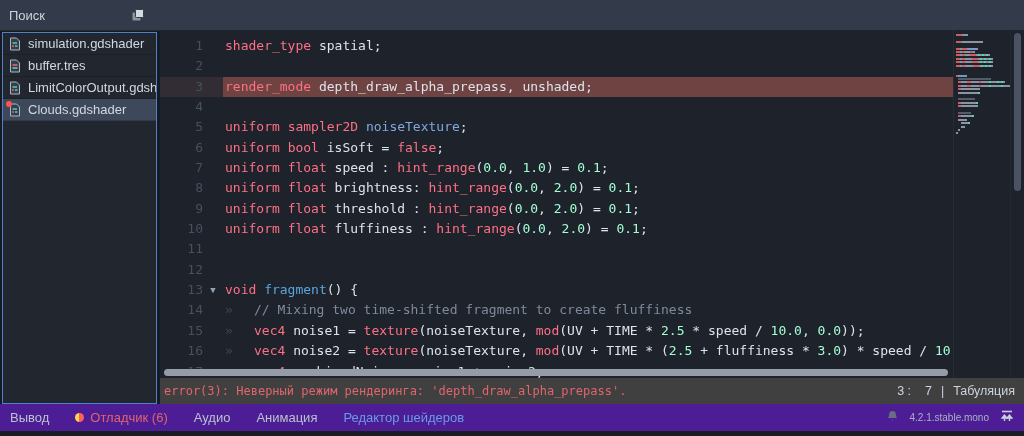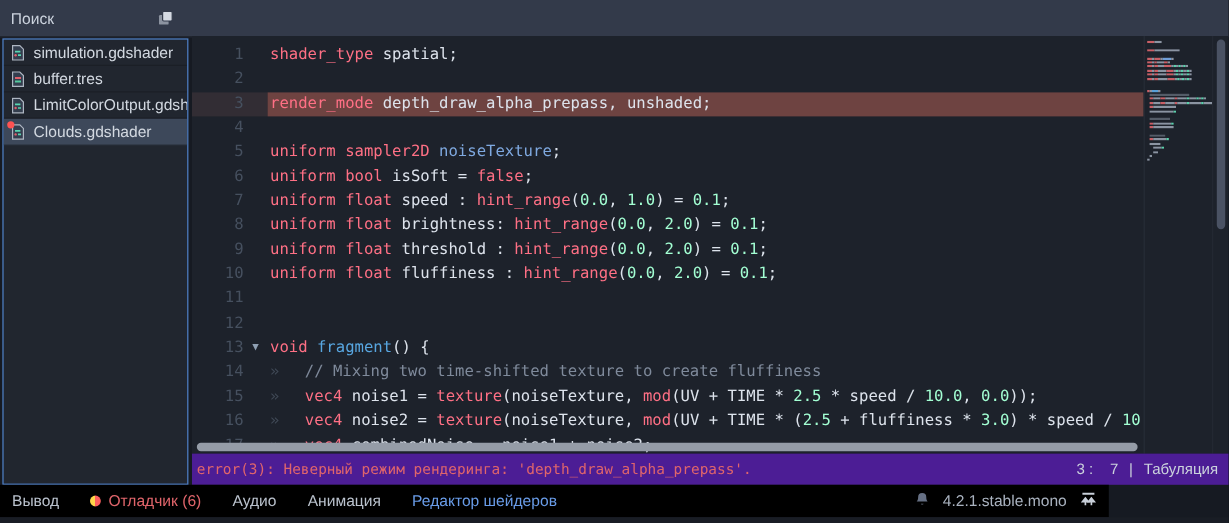--- a/index.html
+++ b/index.html
@@ -53,39 +53,39 @@
   .minimap{width:56px;flex:none;border-left:1px solid #272d37;padding:4px 0 0 0;overflow:hidden;}
   .mm-row{height:2px;margin-bottom:1.4px;display:flex;overflow:hidden;}
   .mm-seg{height:2px;flex:none;}
   .mm-kw{background:#c95f66;}.mm-t{background:#8b94a2;}.mm-num{background:#5bd0ab;}
   .mm-fn{background:#58a0d8;}.mm-mem{background:#6f9ed8;}.mm-c{background:#545c68;}
   .vscroll{width:13px;flex:none;position:relative;border-left:1px solid #232832;}
   .vscroll .grab{position:absolute;left:3px;top:3px;width:7px;height:158px;background:#4a5263;
                  border-radius:4px;}
 
   
-  .statusbar{position:absolute;left:160px;top:378px;width:864px;height:26px;background:#4c1d95;
+  .statusbar{position:absolute;left:160px;top:378px;width:864px;height:26px;background:#404040;
              display:flex;align-items:center;}
   .err-text{color:#e0656b;font-family:"DejaVu Sans Mono",monospace;font-size:12px;
             margin-left:4px;white-space:pre;}
   .status-right{margin-left:auto;margin-right:9px;display:flex;align-items:center;gap:9px;
                 color:#ccd3dd;font-size:12.5px;white-space:pre;}
 
   
-  .bottombar{position:absolute;left:0;top:404px;width:924px;height:27px;background:#000000;
+  .bottombar{position:absolute;left:0;top:404px;width:1024px;height:27px;background:#4c1d95;
              display:flex;align-items:center;font-size:13px;}
   .bb-item{margin-left:26px;display:flex;align-items:center;gap:6px;cursor:default;}
   .bb-item:first-of-type{margin-left:10px;}
   .bb-normal{color:#bac2cd;}
   .bb-error{color:#e0656b;}
   .bb-active{color:#699ce8;}
   .debug-dot{width:9px;height:9px;border-radius:50%;
              background:linear-gradient(90deg,#ffd54a 50%,#ff5f5f 50%);}
   .bb-right{margin-left:auto;display:flex;align-items:center;gap:10px;margin-right:9px;}
-  .version{color:#a9b2bf;font-size:13px;}
+  .version{color:#a9b2bf;font-size:10px;}
   .bottom-strip{position:absolute;left:0;top:431px;width:1024px;height:5px;background:#191d25;}
 </style>
 </head>
 <body>
 
 <div id="app">
 
   <div class="menubar">
     <div class="menu-file menu-item" style="padding-left:9px;">Поиск</div>
     <span class="panel-toggle">
@@ -145,21 +145,21 @@
           <div class="code-line"><span class="gutter"><span class="num">4</span><span class="fold"></span></span><span class="line-body"></span></div>
           <div class="code-line"><span class="gutter"><span class="num">5</span><span class="fold"></span></span><span class="line-body"><span class="tk-kw">uniform</span><span class="tk-t"> </span><span class="tk-kw">sampler2D</span><span class="tk-t"> </span><span class="tk-mem">noiseTexture</span><span class="tk-t">;</span></span></div>
           <div class="code-line"><span class="gutter"><span class="num">6</span><span class="fold"></span></span><span class="line-body"><span class="tk-kw">uniform</span><span class="tk-t"> </span><span class="tk-kw">bool</span><span class="tk-t"> isSoft = </span><span class="tk-kw">false</span><span class="tk-t">;</span></span></div>
           <div class="code-line"><span class="gutter"><span class="num">7</span><span class="fold"></span></span><span class="line-body"><span class="tk-kw">uniform</span><span class="tk-t"> </span><span class="tk-kw">float</span><span class="tk-t"> speed : </span><span class="tk-kw">hint_range</span><span class="tk-t">(</span><span class="tk-num">0.0</span><span class="tk-t">, </span><span class="tk-num">1.0</span><span class="tk-t">) = </span><span class="tk-num">0.1</span><span class="tk-t">;</span></span></div>
           <div class="code-line"><span class="gutter"><span class="num">8</span><span class="fold"></span></span><span class="line-body"><span class="tk-kw">uniform</span><span class="tk-t"> </span><span class="tk-kw">float</span><span class="tk-t"> brightness: </span><span class="tk-kw">hint_range</span><span class="tk-t">(</span><span class="tk-num">0.0</span><span class="tk-t">, </span><span class="tk-num">2.0</span><span class="tk-t">) = </span><span class="tk-num">0.1</span><span class="tk-t">;</span></span></div>
           <div class="code-line"><span class="gutter"><span class="num">9</span><span class="fold"></span></span><span class="line-body"><span class="tk-kw">uniform</span><span class="tk-t"> </span><span class="tk-kw">float</span><span class="tk-t"> threshold : </span><span class="tk-kw">hint_range</span><span class="tk-t">(</span><span class="tk-num">0.0</span><span class="tk-t">, </span><span class="tk-num">2.0</span><span class="tk-t">) = </span><span class="tk-num">0.1</span><span class="tk-t">;</span></span></div>
           <div class="code-line"><span class="gutter"><span class="num">10</span><span class="fold"></span></span><span class="line-body"><span class="tk-kw">uniform</span><span class="tk-t"> </span><span class="tk-kw">float</span><span class="tk-t"> fluffiness : </span><span class="tk-kw">hint_range</span><span class="tk-t">(</span><span class="tk-num">0.0</span><span class="tk-t">, </span><span class="tk-num">2.0</span><span class="tk-t">) = </span><span class="tk-num">0.1</span><span class="tk-t">;</span></span></div>
           <div class="code-line"><span class="gutter"><span class="num">11</span><span class="fold"></span></span><span class="line-body"></span></div>
           <div class="code-line"><span class="gutter"><span class="num">12</span><span class="fold"></span></span><span class="line-body"></span></div>
           <div class="code-line"><span class="gutter"><span class="num">13</span><span class="fold">▼</span></span><span class="line-body"><span class="tk-kw">void</span><span class="tk-t"> </span><span class="tk-fn">fragment</span><span class="tk-t">() {</span></span></div>
-          <div class="code-line"><span class="gutter"><span class="num">14</span><span class="fold"></span></span><span class="line-body"><span class="tab-mark">»</span><span class="tk-c">// Mixing two time-shifted texture to create fluffiness</span></span></div>
+          <div class="code-line"><span class="gutter"><span class="num">14</span><span class="fold"></span></span><span class="line-body"><span class="tab-mark">»</span><span class="tk-c">// Mixing two time-shifted fragment to create fluffiness</span></span></div>
           <div class="code-line"><span class="gutter"><span class="num">15</span><span class="fold"></span></span><span class="line-body"><span class="tab-mark">»</span><span class="tk-kw">vec4</span><span class="tk-t"> noise1 = </span><span class="tk-kw">texture</span><span class="tk-t">(noiseTexture, </span><span class="tk-kw">mod</span><span class="tk-t">(UV + TIME * </span><span class="tk-num">2.5</span><span class="tk-t"> * speed / </span><span class="tk-num">10.0</span><span class="tk-t">, </span><span class="tk-num">0.0</span><span class="tk-t">));</span></span></div>
           <div class="code-line"><span class="gutter"><span class="num">16</span><span class="fold"></span></span><span class="line-body"><span class="tab-mark">»</span><span class="tk-kw">vec4</span><span class="tk-t"> noise2 = </span><span class="tk-kw">texture</span><span class="tk-t">(noiseTexture, </span><span class="tk-kw">mod</span><span class="tk-t">(UV + TIME * (</span><span class="tk-num">2.5</span><span class="tk-t"> + fluffiness * </span><span class="tk-num">3.0</span><span class="tk-t">) * speed / </span><span class="tk-num">10.0</span></span></div>
           <div class="code-line"><span class="gutter"><span class="num">17</span><span class="fold"></span></span><span class="line-body"><span class="tab-mark">»</span><span class="tk-kw">vec4</span><span class="tk-t"> combinedNoise = noise1 + noise2;</span></span></div>
         </div>
       <div class="hscroll"></div>
     </div>
     <div class="minimap" id="minimap">
         <div class="mm-row" style="padding-left: 2px;">
           <span class="mm-seg mm-kw" style="width: 6.38px;"></span>
           <span class="mm-seg mm-t" style="width: 5.22px;"></span>

